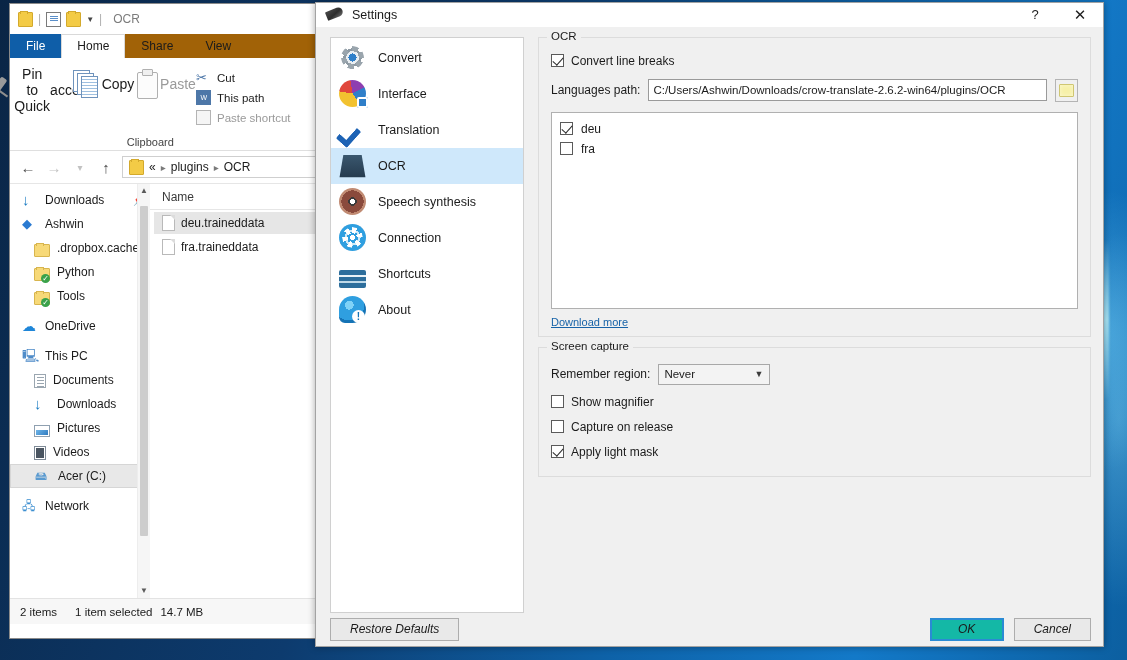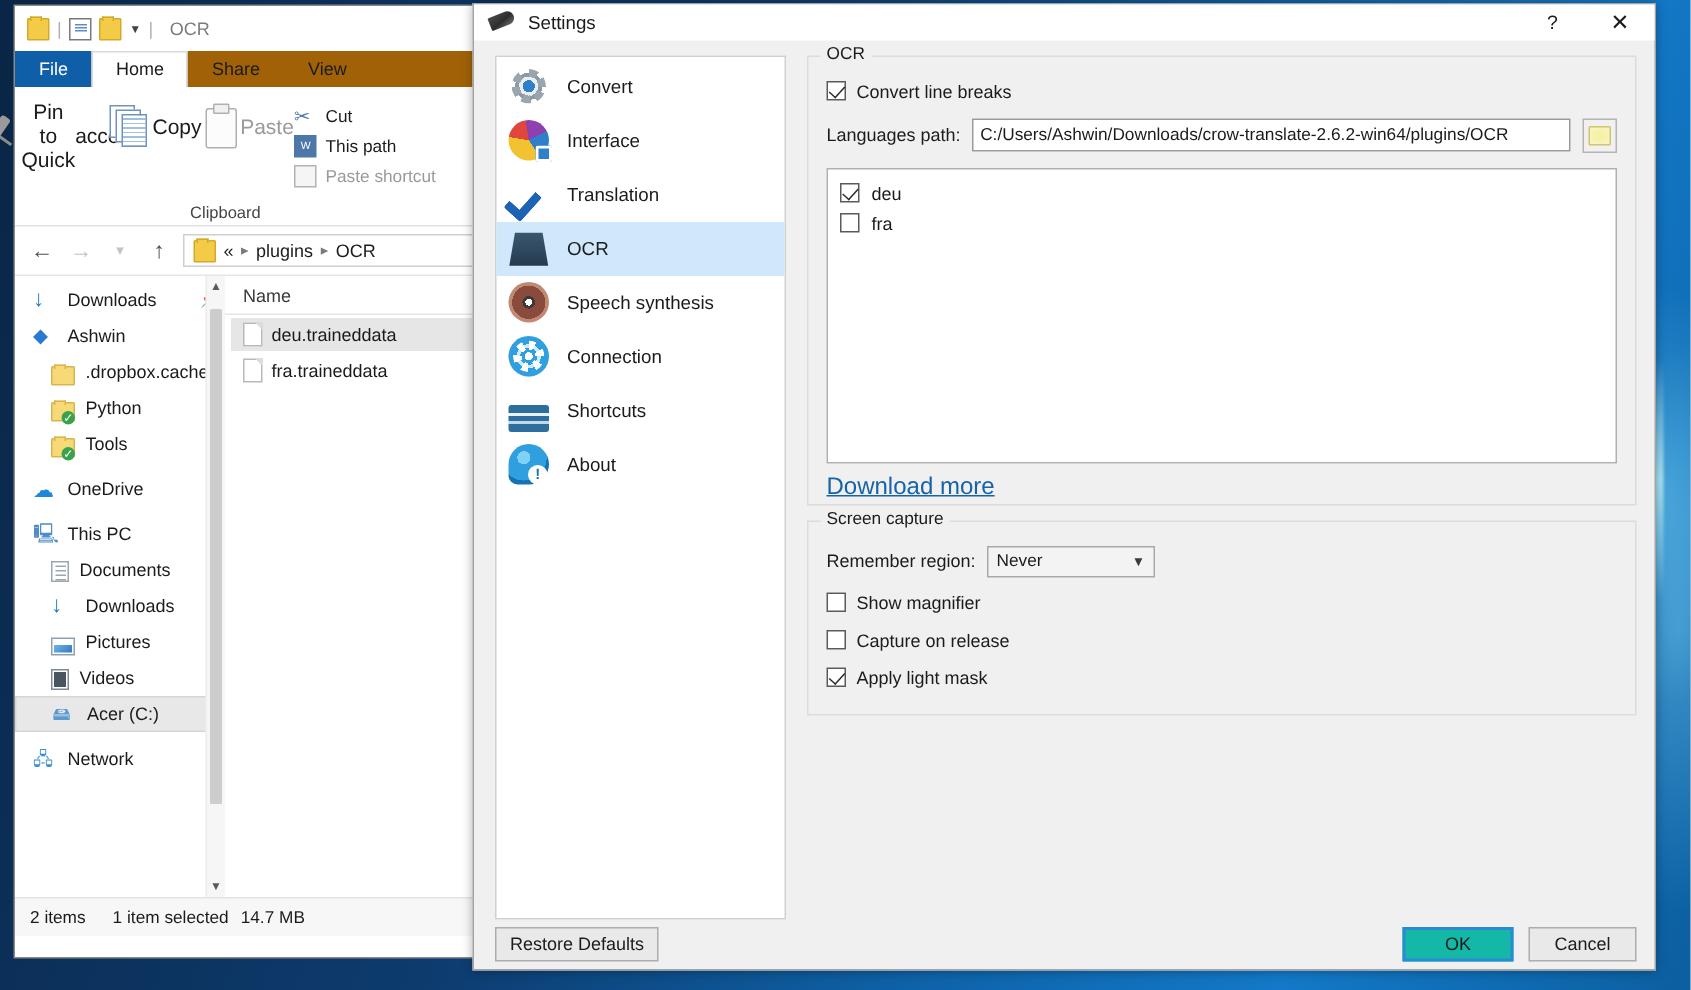--- a/index.html
+++ b/index.html
@@ -272,36 +272,37 @@
   }
   .browse-btn .fico {
     width:15px;height:13px;background:#f6f0a8;border:1px solid #cfc672;border-radius:1px;
     box-shadow: inset 0 0 4px #fbf8cf;
   }
   .listbox {
     height: 197px; border:1px solid #b0b0b0; background:#fff; padding: 6px 8px;
   }
   .lb-item { display:flex; align-items:center; gap:8px; font-size:12px; color:#1b1b1b; height:20px;}
   .dl-link {
-    font-size: 16px; color:#1763a8; text-decoration: underline; margin-top: 7px; display:inline-block;
+    font-size: 11px; color:#1763a8; text-decoration: underline; margin-top: 7px; display:inline-block;
   }
   .combo {
     width: 112px; height:21px; border:1px solid #a8a8a8; background:#f3f3f3;
     display:flex; align-items:center; padding-left:5px; font-size:11.5px; color:#1b1b1b;
     position:relative;
   }
   .combo .cv { flex:1; }
   .combo .carr { font-size:9px; color:#3b3b3b; padding-right:6px; }
   .dlg-footer {
     height: 46px; display:flex; align-items:center; padding: 0 12px 0 14px; gap: 10px;
   }
   .btn {
     height: 23px; min-width: 72px; border:1px solid #adadad; background:#e9e9e9;
     font-size: 12px; color:#1b1b1b; display:flex; align-items:center; justify-content:center;
-    padding: 0 9px;
+    padding: 0 19px;
+    font-style: italic;
   }
   .btn.primary { border:2px solid #2a8bd4; background:#14b8a6; min-width:74px; }
   .spacer { flex:1; }
   
   .ic-gear{ background:
       radial-gradient(circle at 50% 50%, #2f7fc9 0 21%, #e9eef2 21% 34%, #8e9aa3 34% 48%, transparent 48%);
   }
   .ic-gear:before{
     content:""; position:absolute; inset:2px; border-radius:50%;
     background: conic-gradient(#9aa5ad 0 10%, transparent 10% 16%, #9aa5ad 16% 26%, transparent 26% 32%,

